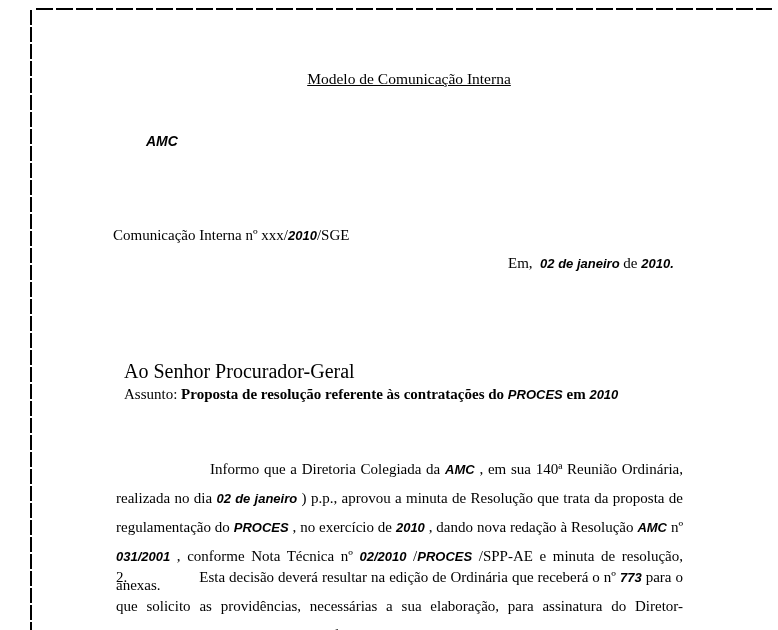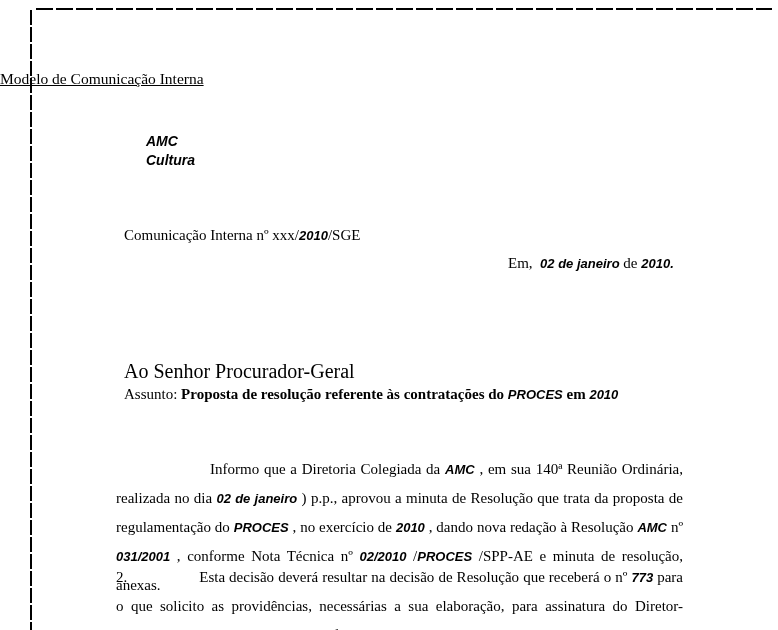--- a/index.html
+++ b/index.html
@@ -15,34 +15,34 @@
   .scan-rule-top {
     position: absolute; left: 36px; top: 8px; width: 736px; height: 2px;
     background: repeating-linear-gradient(90deg, #000 0 17px, transparent 17px 20px);
   }
   .scan-rule-left {
     position: absolute; left: 30px; top: 10px; width: 2px; height: 620px;
     background: repeating-linear-gradient(180deg, #000 0 15px, transparent 15px 17px);
   }
   .title {
     position: absolute; left: 0; top: 70px; width: 778px;
-    font-size: 15.5px;
+    text-align: center; font-size: 15.5px; padding-left: 40px;
   }
   .title .u { text-decoration: underline; }
   .fill {
     font-family: "Liberation Sans", sans-serif;
     font-style: italic; font-weight: 700; font-size: 13px;
   }
   .letterhead {
     position: absolute; left: 146px; top: 132px;
     font-family: "Liberation Sans", sans-serif;
     font-style: italic; font-weight: 700;
     font-size: 14px; line-height: 19px;
   }
-  .ci-line  { position: absolute; left: 124px; top: 227px; font-size: 15px; }
+  .ci-line  { position: absolute; left: 113px; top: 227px; font-size: 15px; }
   .date-line{ position: absolute; left: 508px; top: 255px; font-size: 15px; }
   .addressee{ position: absolute; left: 124px; top: 360px; font-size: 20px; }
   .subject  { position: absolute; left: 124px; top: 386px; font-size: 15px; }
   .subject .bold { font-weight: 700; }
   .para {
     position: absolute; left: 116px; width: 567px;
     font-size: 15px; line-height: 29px; text-align: justify;
   }
   .para1 { top: 455px; text-indent: 94px; }
   .para2 { top: 563px; }
@@ -53,26 +53,25 @@
 
 <div class="scan-rule-top"></div>
 <div class="scan-rule-left"></div>
 
 <div class="title">
   <span class="u">Modelo de Comunicação Interna</span>
 </div>
 
 <div class="letterhead">
   <div>AMC</div>
-  <div>Cultura</div>
 </div>
 
 <div class="ci-line"><span>Comunicação Interna nº xxx/</span><span class="fill">2010</span><span>/SGE</span></div>
 
 <div class="date-line"><span>Em,</span>&nbsp; <span class="fill">02 de janeiro</span> <span>de</span> <span class="fill">2010.</span></div>
 
 <div class="addressee">Ao Senhor Procurador-Geral</div>
 
 <div class="subject"><span>Assunto:</span> <span class="bold">Proposta de resolução referente às contratações do</span> <span class="fill">PROCES</span> <span class="bold">em</span> <span class="fill">2010</span></div>
 
 <div class="para para1"><span>Informo que a Diretoria Colegiada da</span> <span class="fill">AMC</span> <span>, em sua 140ª Reunião Ordinária, realizada no dia</span> <span class="fill">02 de janeiro</span> <span>) p.p., aprovou a minuta de Resolução que trata da proposta de regulamentação do</span> <span class="fill">PROCES</span> <span>, no exercício de</span> <span class="fill">2010</span> <span>, dando nova redação à Resolução</span> <span class="fill">AMC</span> <span>nº</span> <span class="fill">031/2001</span> <span>, conforme Nota Técnica nº</span> <span class="fill">02/2010</span> <span>/</span><span class="fill">PROCES</span> <span>/SPP-AE e minuta de resolução, anexas.</span></div>
 
-<div class="para para2"><span>2.</span><span class="tab"></span><span>Esta decisão deverá resultar na decisão de Resolução que receberá o nº</span> <span class="fill">773</span> <span>para o que solicito as providências, necessárias a sua elaboração, para assinatura do Diretor-Presidente e publicação no Diário Oficial da União.</span></div>
+<div class="para para2"><span>2.</span><span class="tab"></span><span>Esta decisão deverá resultar na edição de Ordinária que receberá o nº</span> <span class="fill">773</span> <span>para o que solicito as providências, necessárias a sua elaboração, para assinatura do Diretor-Presidente e publicação no Diário Oficial da União.</span></div>
 
 </body></html>

